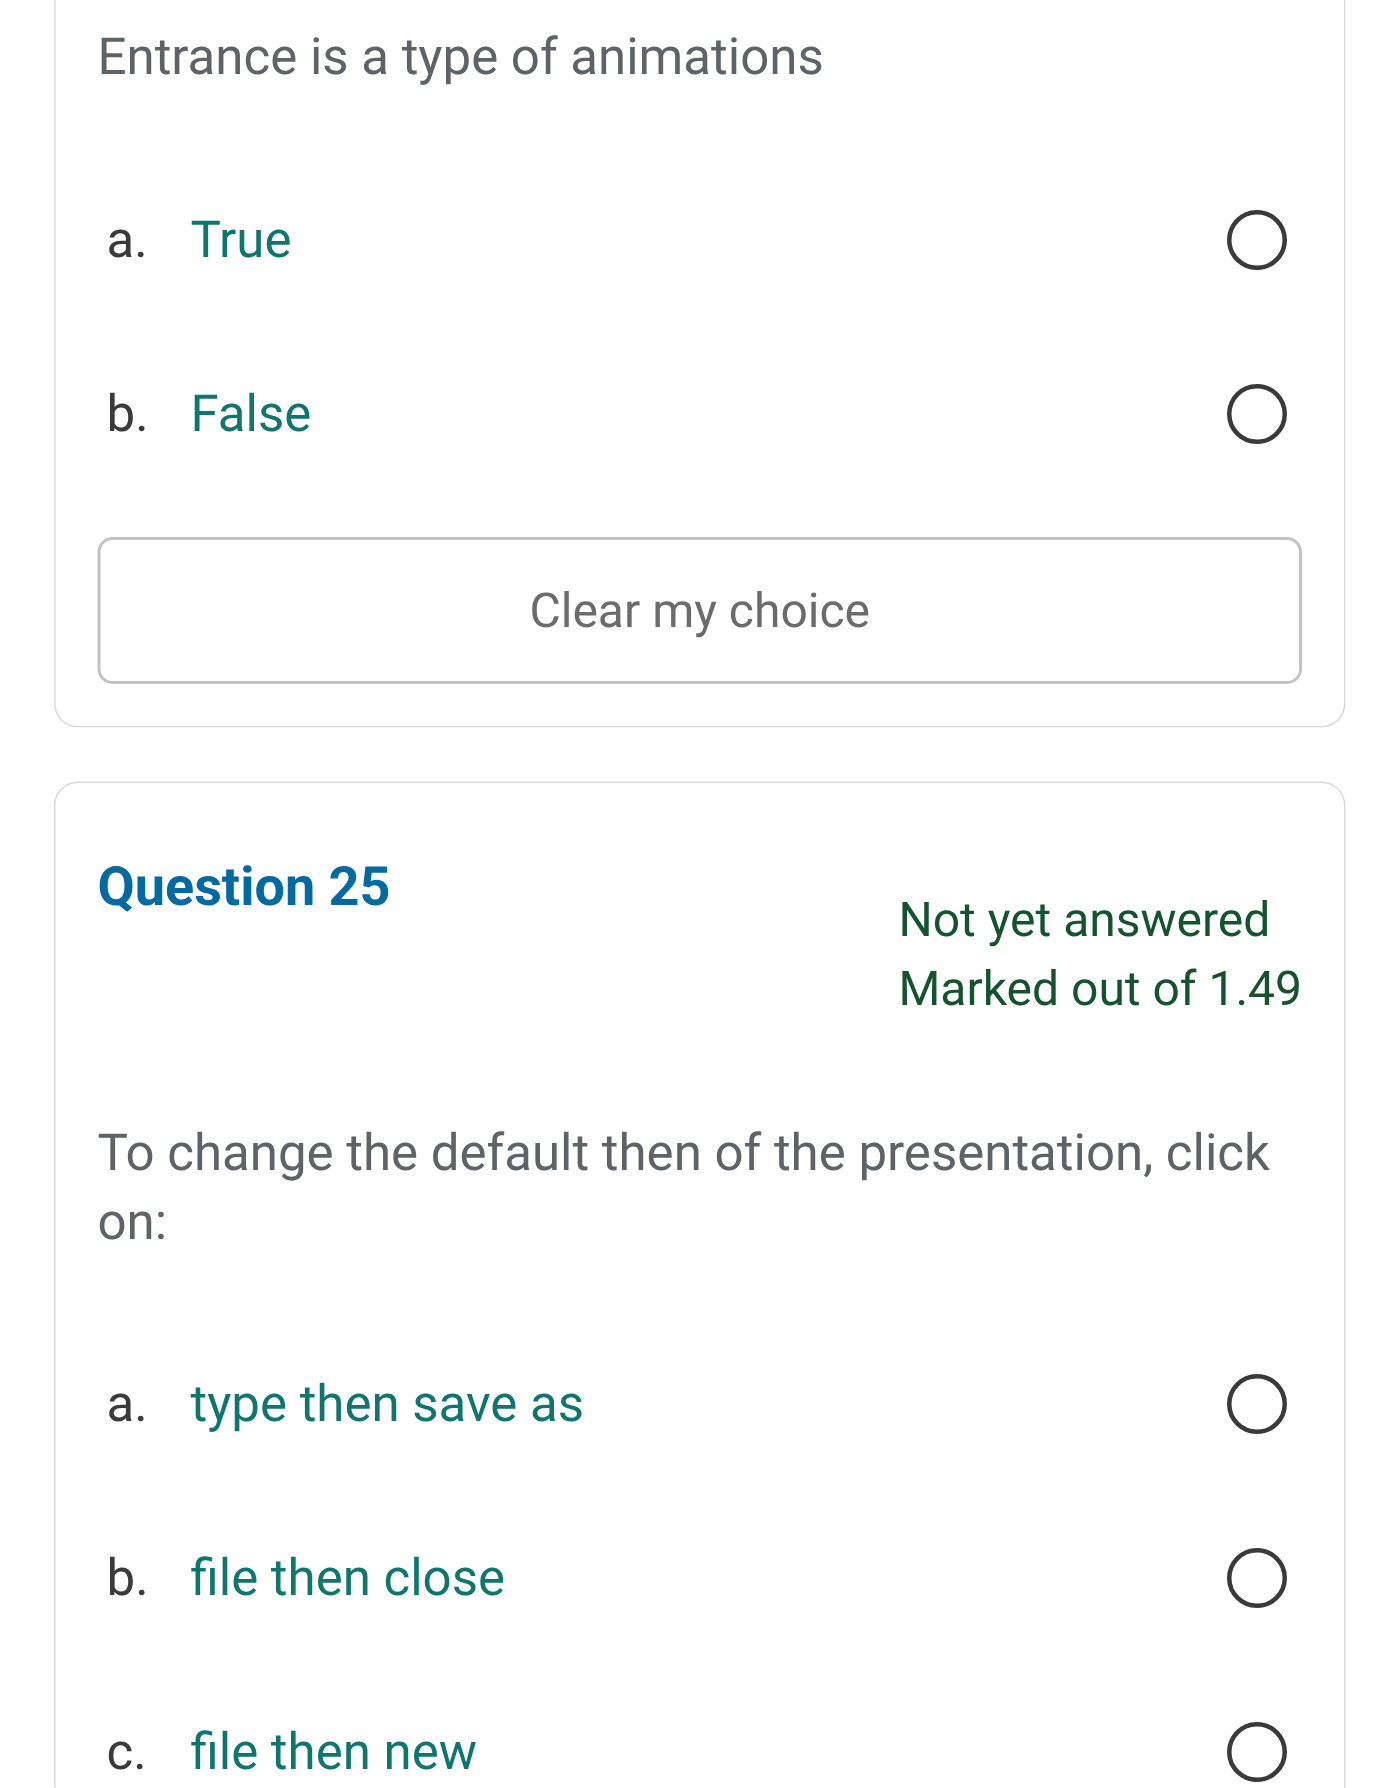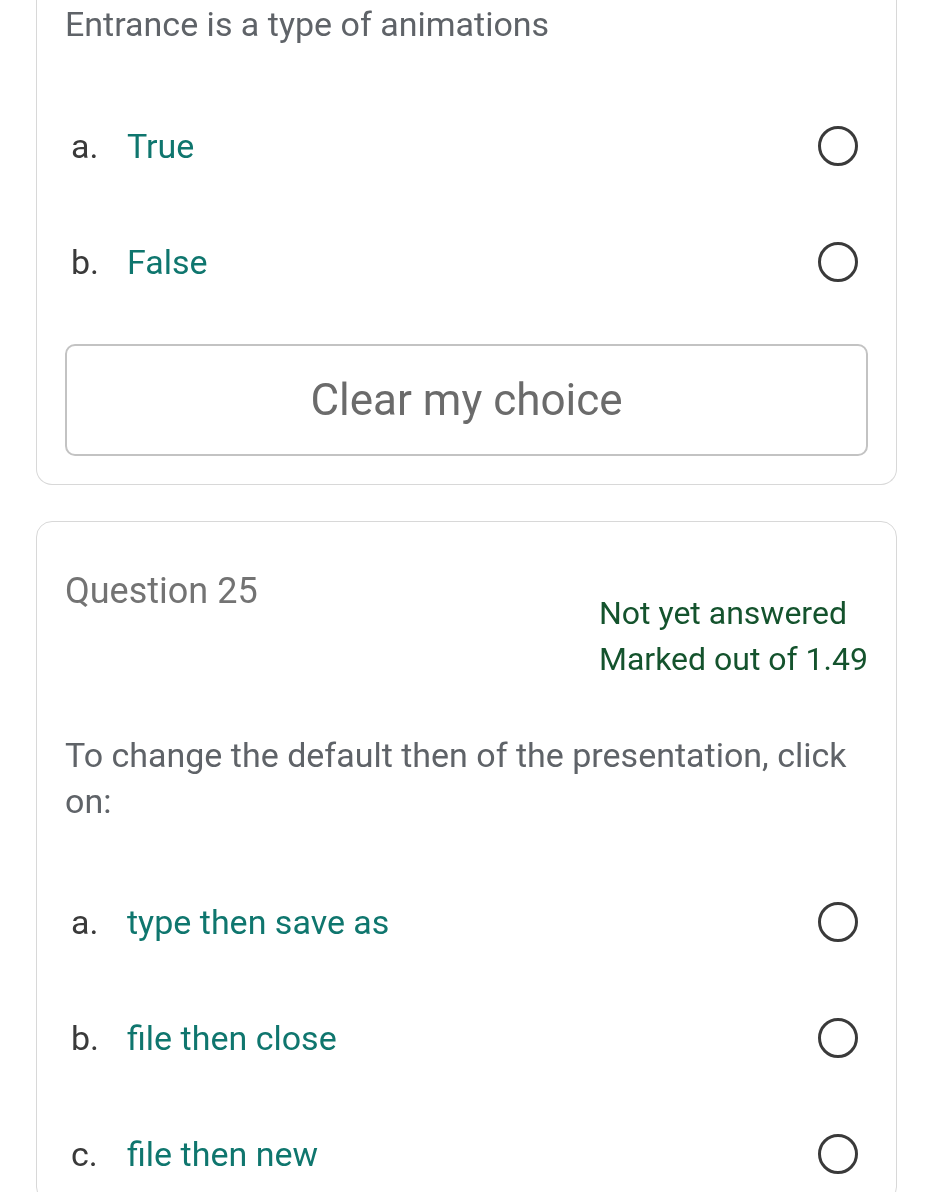--- a/index.html
+++ b/index.html
@@ -25,21 +25,21 @@
     border-top-right-radius: 0;
     border-top: none;
     margin-top: 0;
     padding-top: 0;
   }
   .question-text {
     font-size: 34px;
     color: #5f6368;
     line-height: 1.35;
     margin-bottom: 40px;
-    padding-top: 2px;
+    padding-top: 16px;
   }
   .option-row {
     display: flex;
     align-items: center;
     padding: 38px 10px 38px 6px;
     cursor: pointer;
   }
   .option-letter {
     font-size: 34px;
     color: #3a3a3a;
@@ -56,38 +56,38 @@
     height: 40px;
     border: 3px solid #3a3a3a;
     border-radius: 50%;
     flex-shrink: 0;
   }
   .clear-btn {
     width: 100%;
     border: 2px solid #c3c3c3;
     border-radius: 10px;
     background: #fff;
-    font-size: 44px;
+    font-size: 32px;
     color: #6b6b6b;
     padding: 28px 0;
     margin-top: 24px;
     cursor: pointer;
     font-family: inherit;
   }
   .question-header {
     display: flex;
     justify-content: space-between;
     align-items: flex-start;
     padding-top: 28px;
     margin-bottom: 48px;
   }
   .question-title {
     font-size: 36px;
-    font-weight: 400;
-    color: #737373;
+    font-weight: 700;
+    color: #0369a1;
     padding-top: 20px;
   }
   .question-meta {
     text-align: left;
     font-size: 32px;
     color: #14532d;
     line-height: 1.45;
     margin-top: 40px;
   }
 </style>

